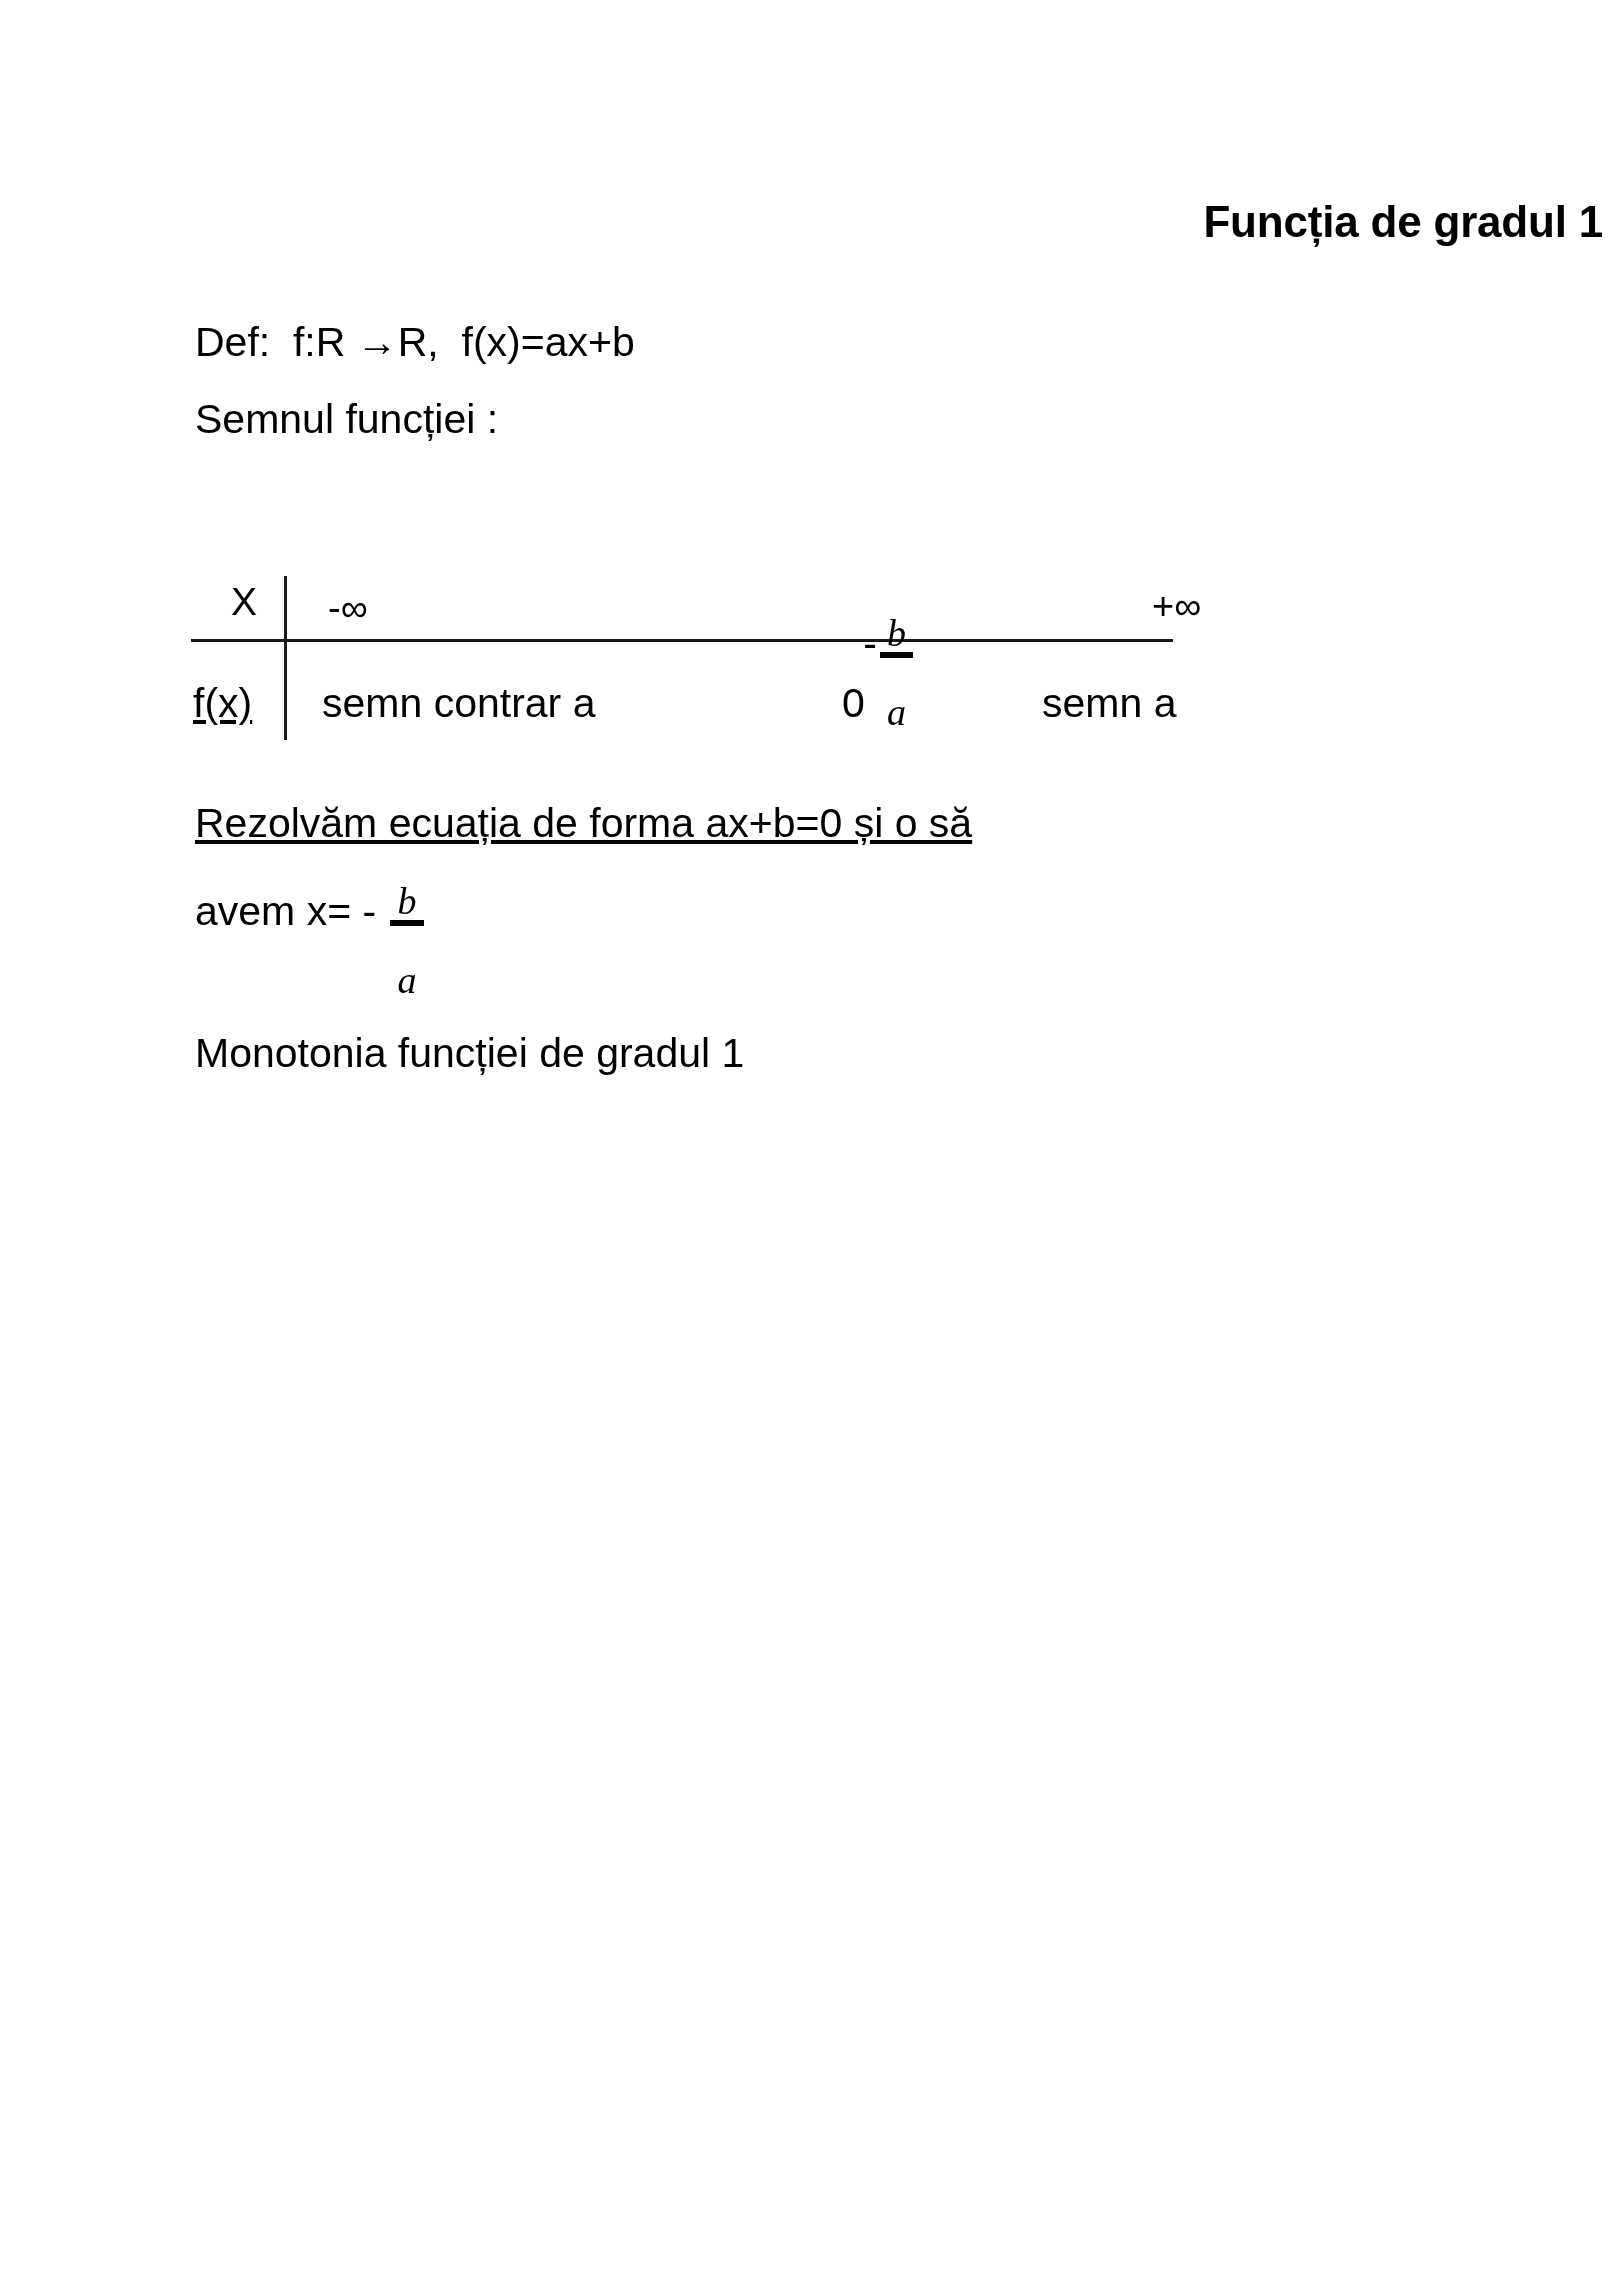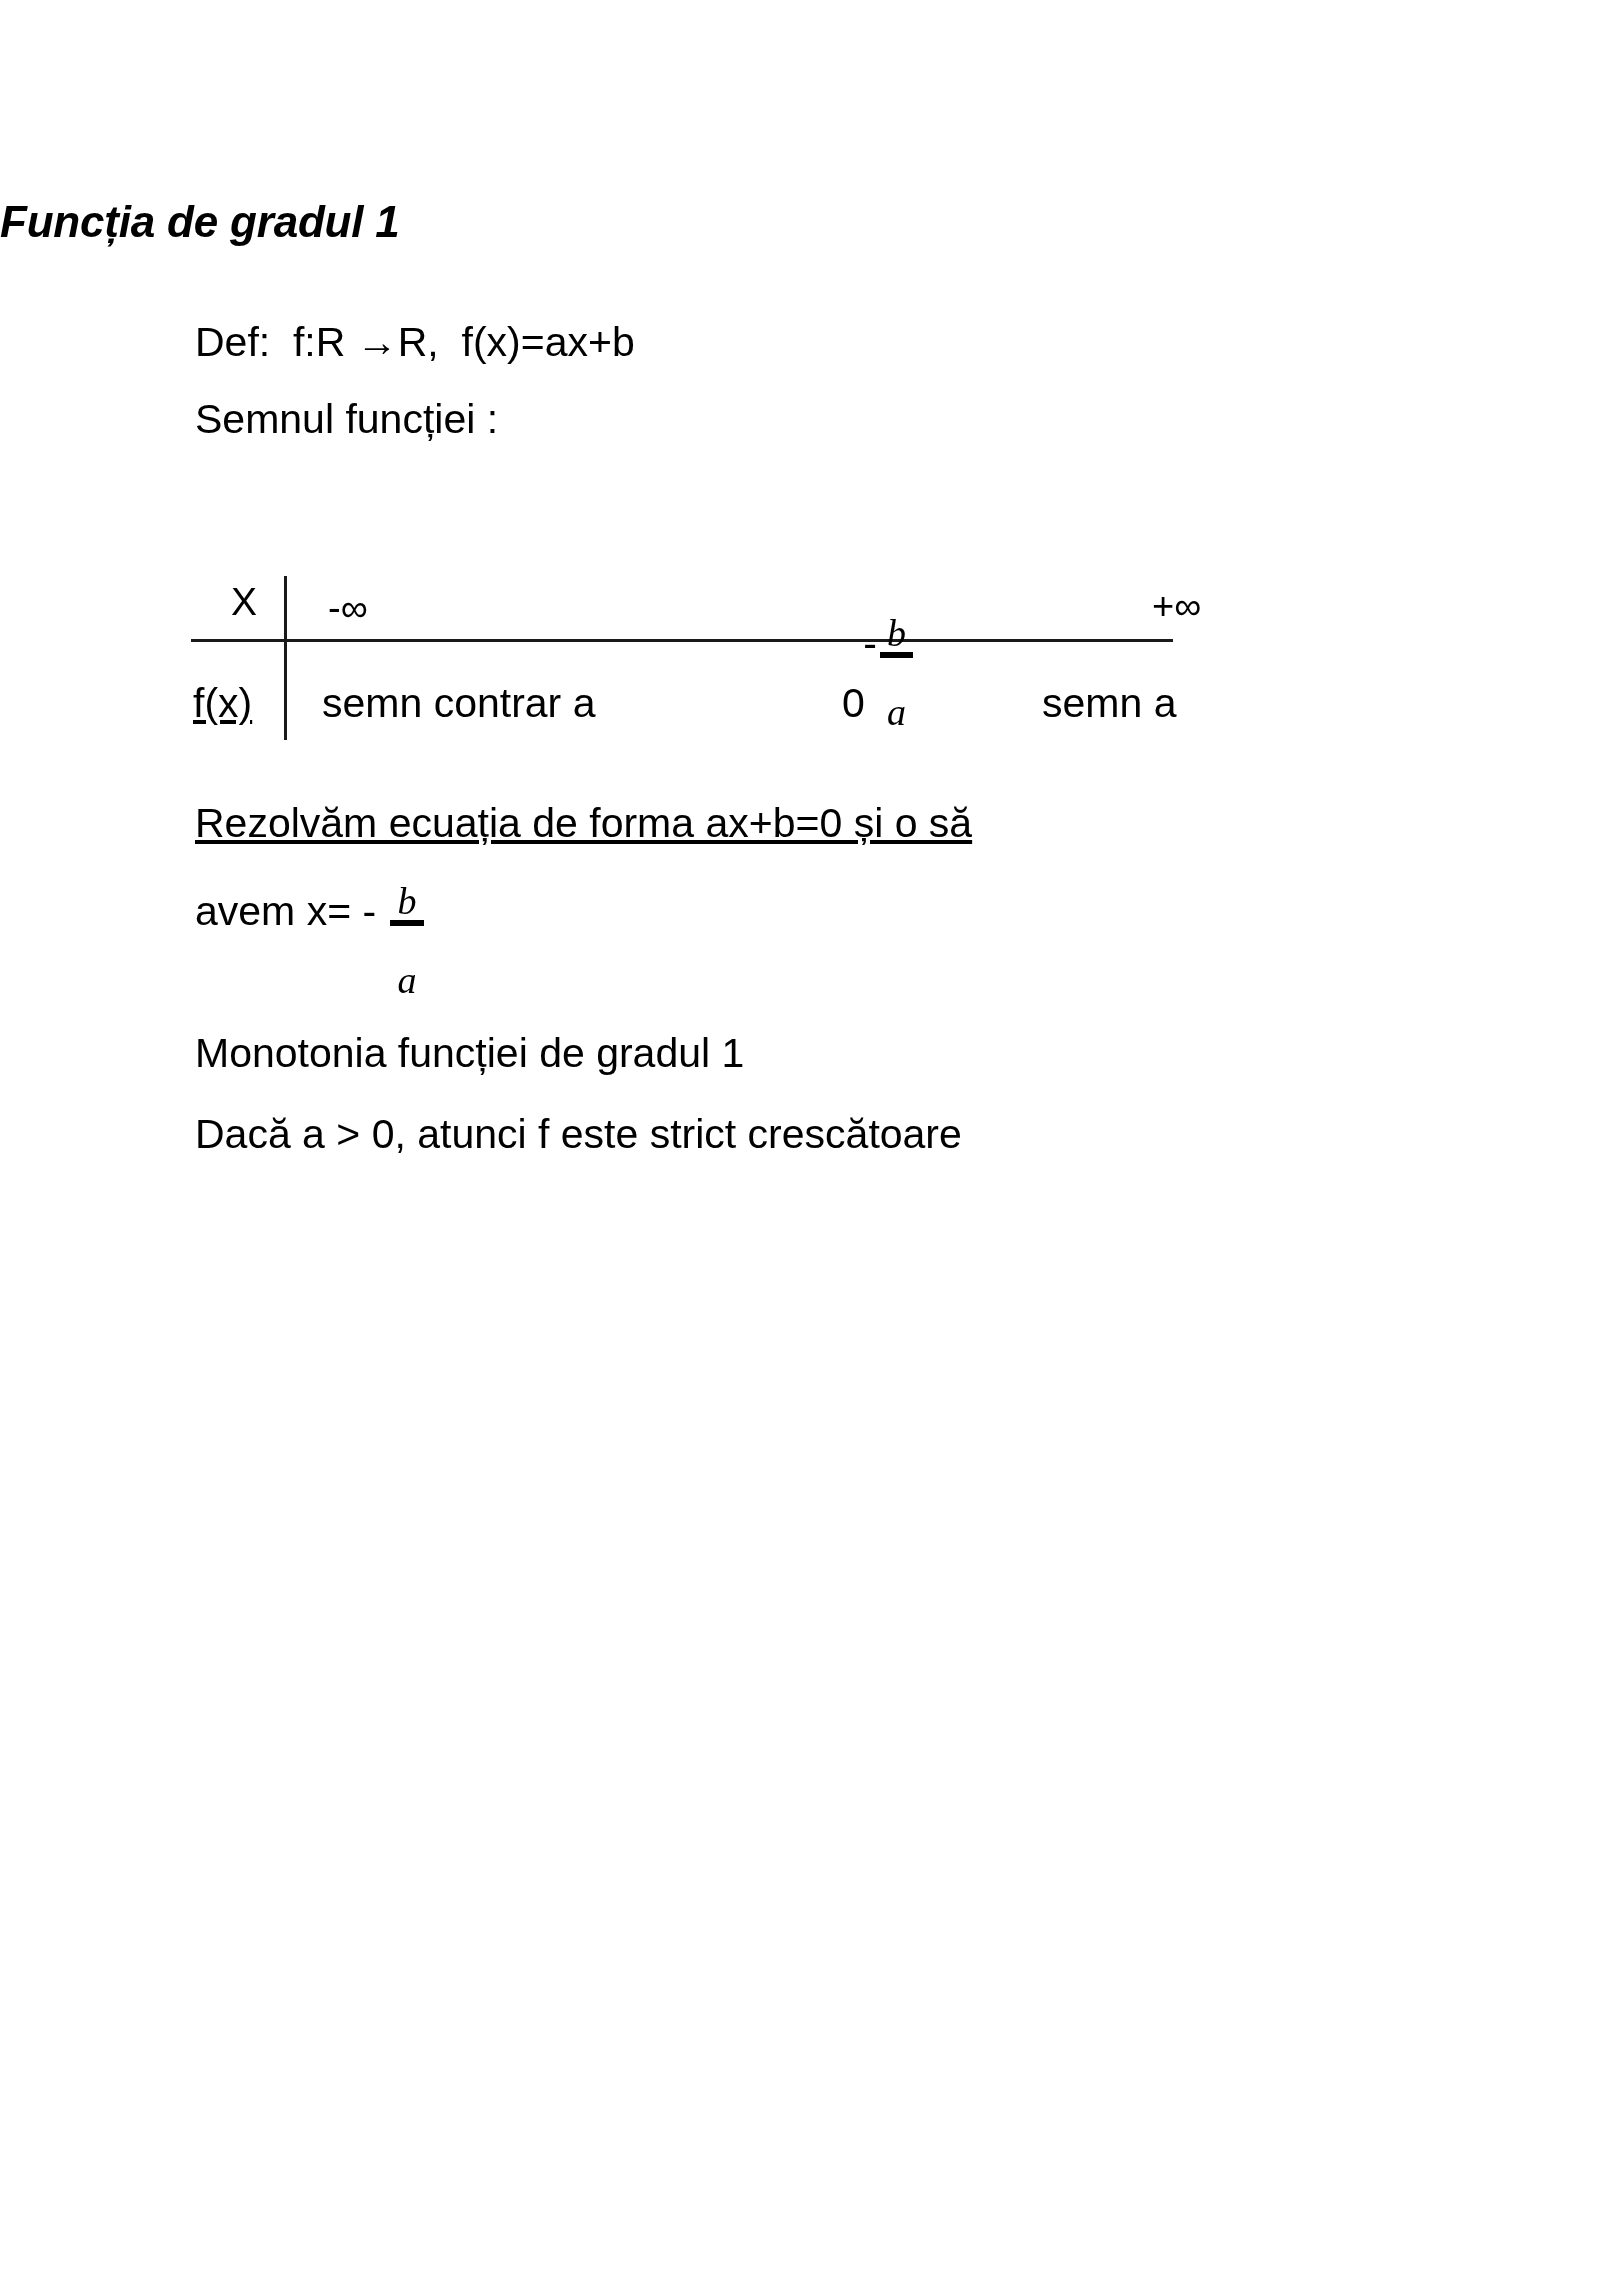--- a/index.html
+++ b/index.html
@@ -21,24 +21,23 @@
     inset: 0;
     background: #ffffff;
   }
 
   
   .doc-title {
     position: absolute;
     left: 0;
     top: 199px;
     width: 1603px;
-    text-align: left;
+    text-align: right;
     font-size: 44px;
     font-weight: bold;
-    font-style: italic;
     letter-spacing: -0.2px;
     line-height: 1.05;
     white-space: pre;
   }
 
   
   .body-line {
     position: absolute;
     left: 195px;
     font-size: 41px;
@@ -196,17 +195,16 @@
 
     <div class="tbl-cell cell-semna">semn a</div>
   </div>
 
   <div class="body-line line-rez">Rezolvăm ecuația de forma ax+b=0 și o să</div>
 
   <div class="body-line line-avem"><span>avem x= - </span><span class="frac"><span class="num">b</span><span class="bar"></span><span class="den">a</span></span></div>
 
   <div class="body-line line-mono">Monotonia funcției de gradul 1</div>
 
-  <div class="body-line line-dacapos">Dacă a &gt; 0, atunci f este strict crescătoare</div>
 
 
 </div>
 
 
 </body></html>

